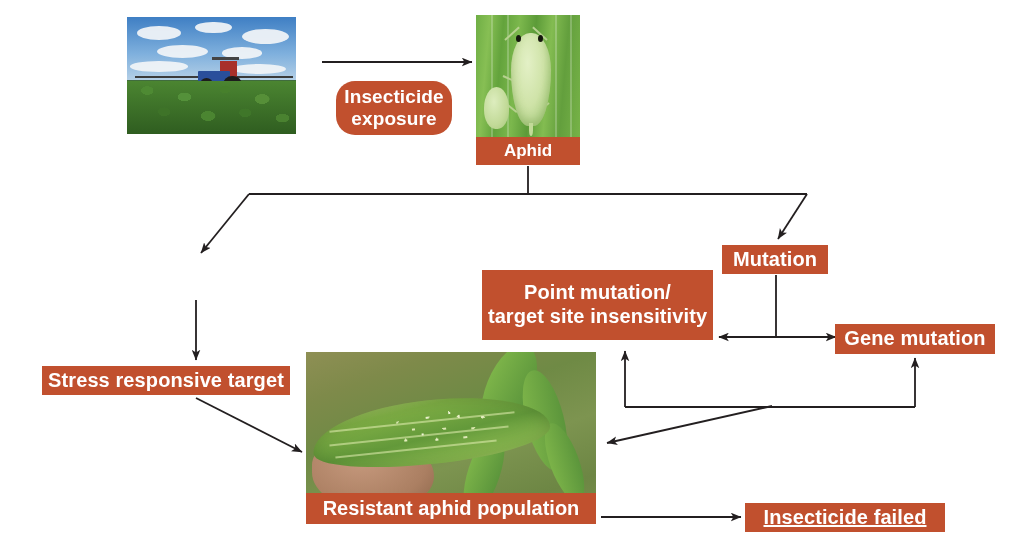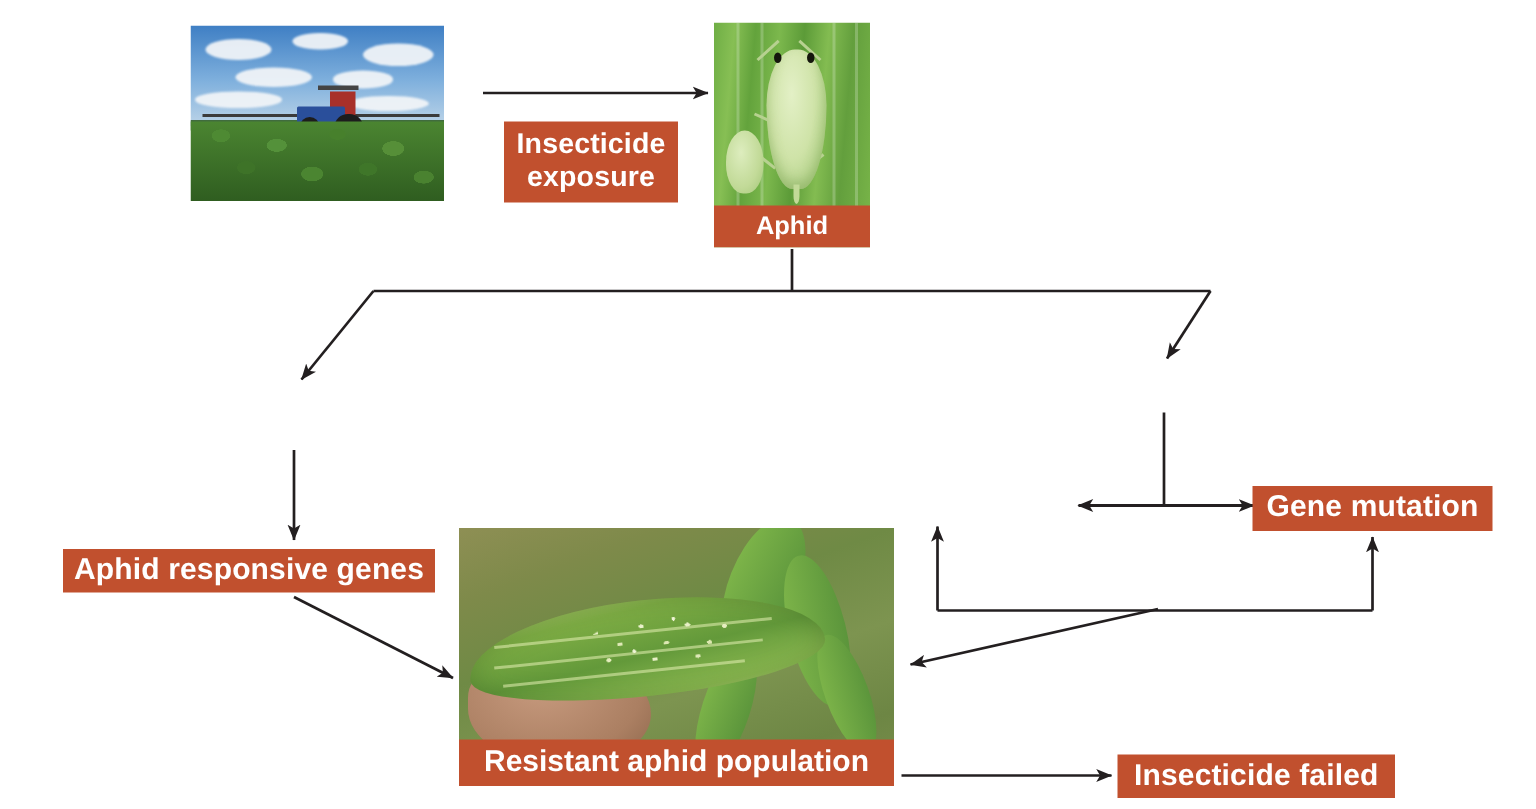--- a/index.html
+++ b/index.html
@@ -242,21 +242,21 @@
     <div class="boom" style="left:5%;width:38%;"></div>
     <div class="boom" style="left:62%;width:36%;"></div>
     <div class="tractor-roof"></div>
     <div class="tractor-cab"></div>
     <div class="tractor-body"></div>
     <div class="wheel" style="left:43%;top:52%;width:8%;height:11%;"></div>
     <div class="wheel" style="left:57%;top:50%;width:11%;height:15%;"></div>
     <div class="crop"></div>
   </div>
 
-  <div class="box" style="left:336px;top:81px;width:116px;height:54px;font-size:19px;">Insecticide
+  <div class="box" style="left:336px;top:81px;width:116px;height:54px;font-size:19px;border-radius:19px;">Insecticide
 exposure</div>
 
   <div class="photo ph-aphid">
     <div class="leaf"></div>
     <div class="vein" style="left:14%;"></div>
     <div class="vein" style="left:30%;"></div>
     <div class="vein" style="left:76%;"></div>
     <div class="vein" style="left:90%;"></div>
     <div class="leg" style="left:28%;top:16%;width:18%;transform:rotate(-42deg);"></div>
     <div class="leg" style="left:68%;top:16%;width:18%;transform:rotate(-138deg);"></div>
@@ -265,36 +265,39 @@
     <div class="leg" style="left:28%;top:58%;width:14%;transform:rotate(38deg);"></div>
     <div class="leg" style="left:70%;top:58%;width:14%;transform:rotate(142deg);"></div>
     <div class="body"></div>
     <div class="eye" style="left:38%;top:13%;"></div>
     <div class="eye" style="left:60%;top:13%;"></div>
     <div class="nymph"></div>
     <div class="cap">Aphid</div>
   </div>
 
 
-
+  <div class="box" style="left:482px;top:270px;width:231px;height:70px;font-size:20px;">Point mutation/
+target site insensitivity</div>
+
+  <div class="box" style="left:722px;top:245px;width:106px;height:29px;font-size:20px;">Mutation</div>
 
   <div class="box" style="left:835px;top:324px;width:160px;height:30px;font-size:20px;text-align:center;">Gene mutation</div>
 
-  <div class="box" style="left:42px;top:366px;width:248px;height:29px;font-size:20px;">Aphid responsive genes</div>
+  <div class="box" style="left:42px;top:366px;width:248px;height:29px;font-size:20px;">Stress responsive target</div>
 
   <div class="photo ph-colony">
     <div class="bg"></div>
     <div class="blade" style="left:62%;top:-6%;width:16%;height:56%;transform:rotate(22deg);"></div>
     <div class="blade" style="left:76%;top:10%;width:13%;height:60%;transform:rotate(-14deg);"></div>
     <div class="blade" style="left:56%;top:44%;width:11%;height:52%;transform:rotate(18deg);"></div>
     <div class="blade" style="left:84%;top:40%;width:10%;height:48%;transform:rotate(-20deg);"></div>
     <div class="finger"></div>
     <div class="bigleaf"></div>
     <div class="stripe" style="left:8%;top:40%;width:64%;"></div>
     <div class="stripe" style="left:8%;top:48%;width:62%;"></div>
     <div class="stripe" style="left:10%;top:56%;width:56%;"></div>
     <div class="colony"></div>
     <div class="cap">Resistant aphid population</div>
   </div>
 
-  <div class="box" style="left:745px;top:503px;width:185px;height:29px;font-size:20px;">Insecticide failed</div>
+  <div class="box" style="left:745px;top:503px;width:200px;height:29px;font-size:20px;text-decoration:underline;">Insecticide failed</div>
 
 </div>
 
 </body></html>

